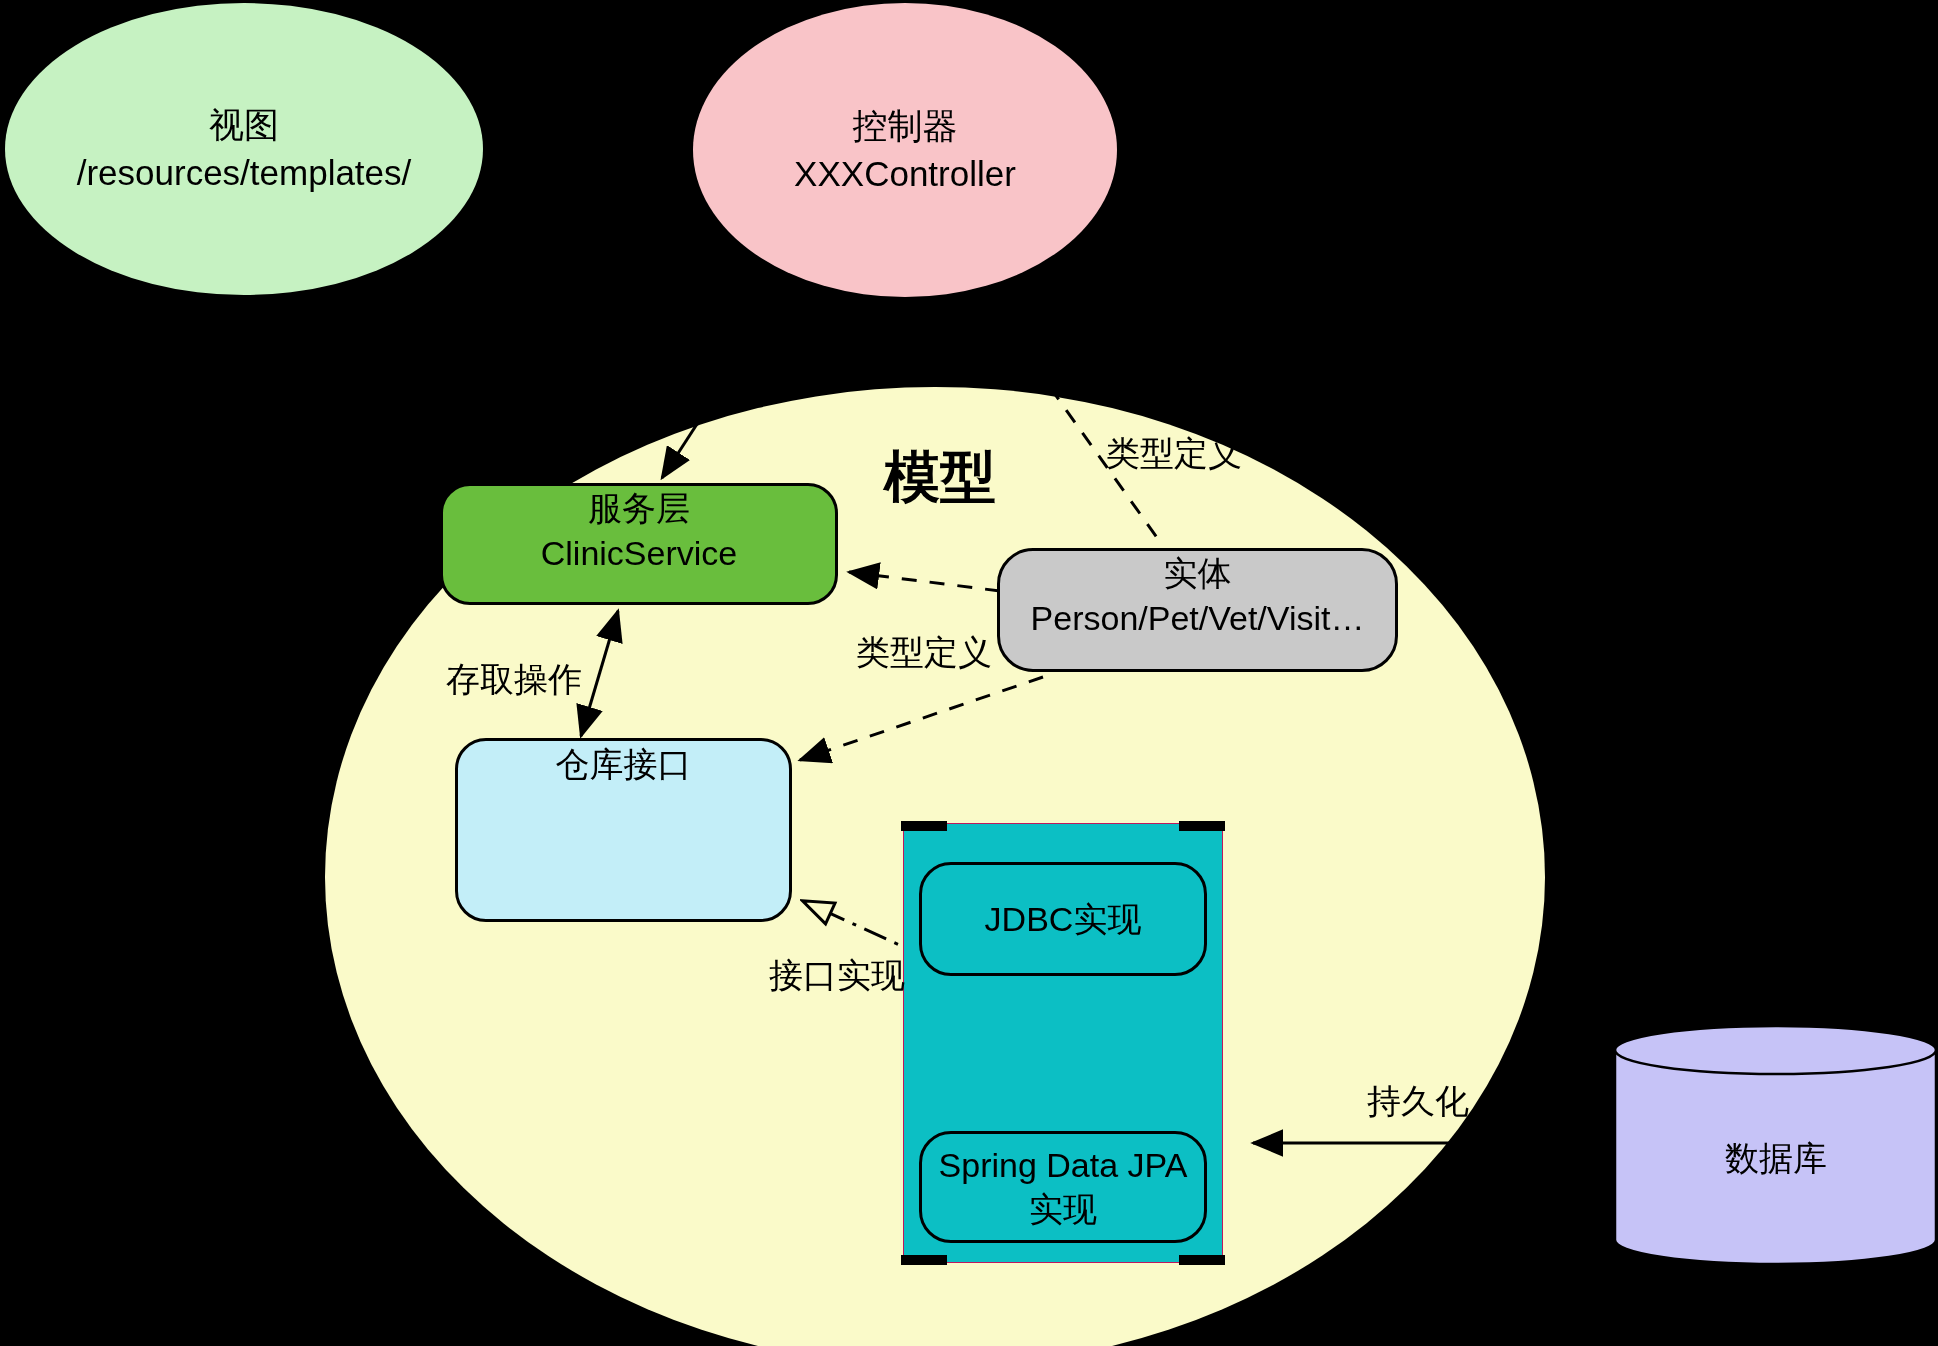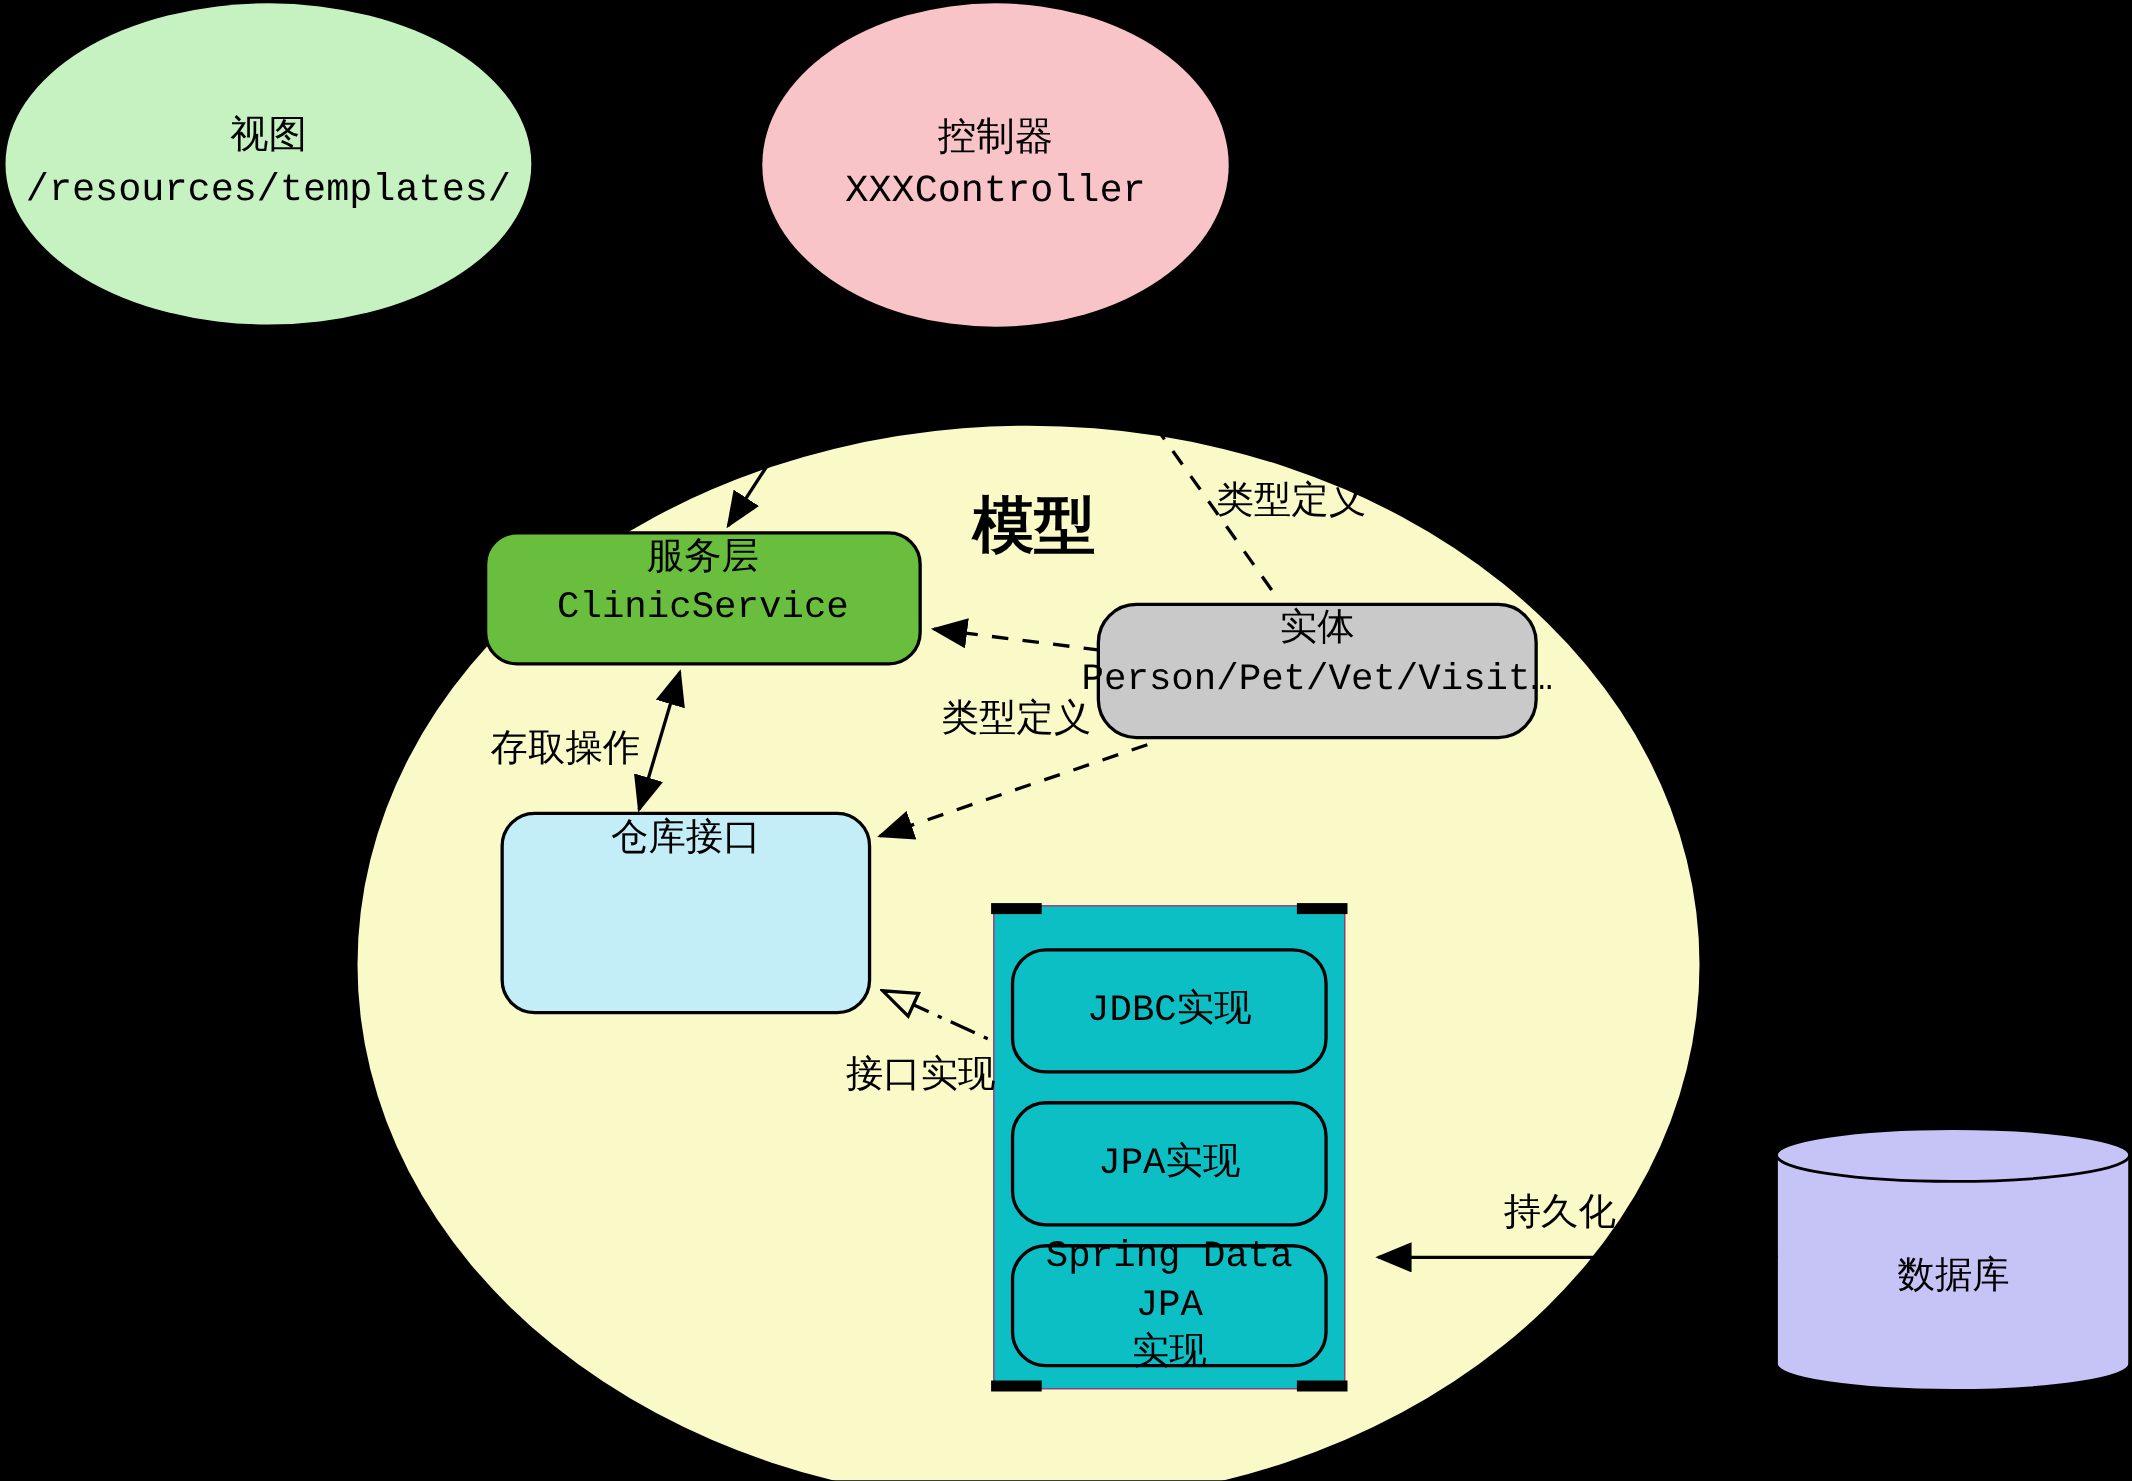--- a/index.html
+++ b/index.html
@@ -6,21 +6,21 @@
     margin: 0;
     padding: 0;
     background: #000;
   }
   #canvas {
     position: relative;
     width: 1938px;
     height: 1346px;
     background: var(--background, #000);
     overflow: hidden;
-    font-family: Liberation Mono, monospace;
+    font-family: Liberation Sans, sans-serif;
     color: #000;
   }
   .abs { position: absolute; }
 
   
   .ellipse {
     position: absolute;
     border-radius: 50%;
     display: flex;
     flex-direction: column;
@@ -185,23 +185,20 @@
   </div>
 
   <div id="impl-container" class="abs">
     <div class="corner-bar tl"></div>
     <div class="corner-bar tr"></div>
     <div class="corner-bar bl"></div>
     <div class="corner-bar br"></div>
     <div id="impl-jdbc" class="impl-box">
       <div>JDBC实现</div>
     </div>
-    <div id="impl-jpa" class="impl-box">
-      <div>JPA实现</div>
-    </div>
     <div id="impl-sdj" class="impl-box">
       <div>Spring Data JPA</div>
       <div>实现</div>
     </div>
   </div>
 
   <div id="database-label">数据库</div>
 
   <div class="edge-label" style="left:1106px; top:431px;">类型定义</div>
   <div class="edge-label" style="left:856px; top:630px;">类型定义</div>

